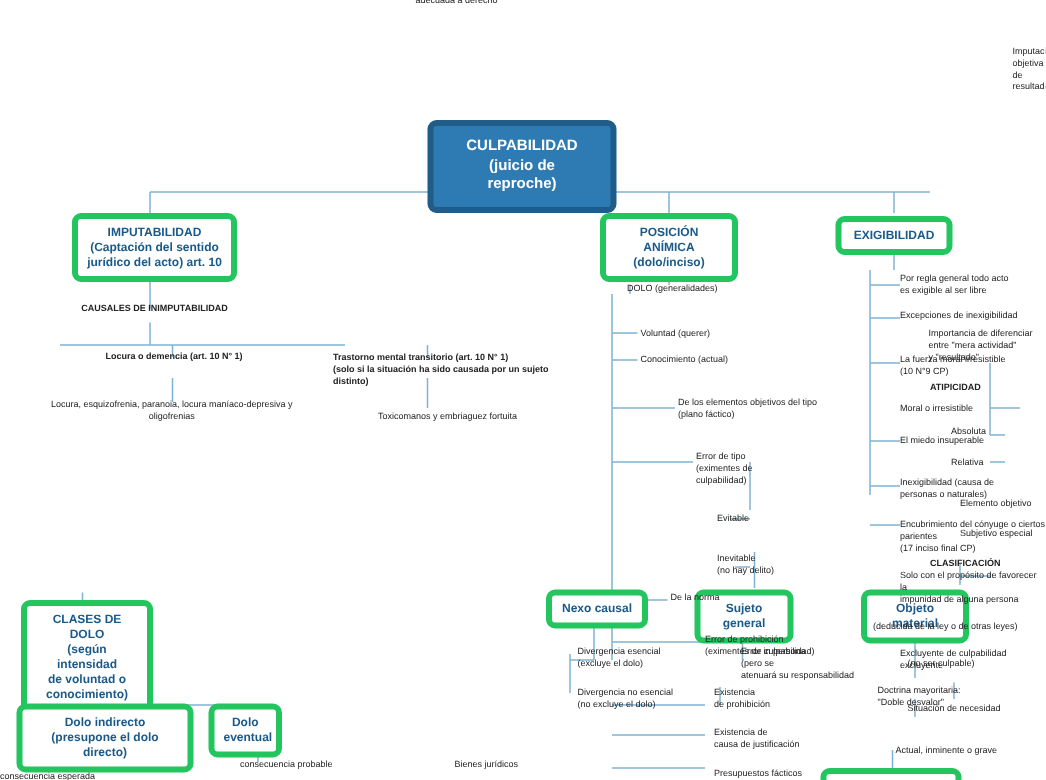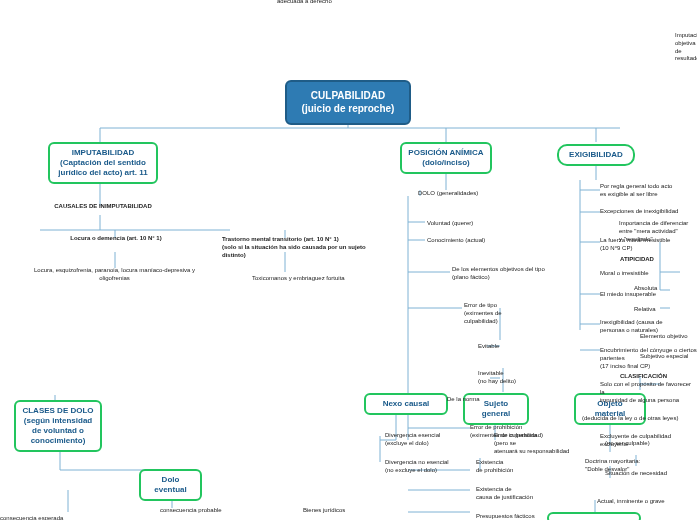--- a/index.html
+++ b/index.html
@@ -20,21 +20,21 @@
     left: 0;
     top: 0;
     width: 697px;
     height: 520px;
     pointer-events: none;
   }
   .node {
     position: absolute;
     box-sizing: border-box;
     border-radius: 6px;
-    border: 2px solid #22c55e;
+    border: 4px solid #22c55e;
     background: #ffffff;
     color: #1a5a8a;
     font-size: 8px;
     line-height: 1.25;
     font-weight: bold;
     padding: 4px 6px;
     text-align: center;
     white-space: pre-line;
   }
   .node.root {
@@ -133,41 +133,43 @@
       <path d="M610 466 L610 478"></path>
       <path d="M595 500 L595 512"></path>
     </g>
   </svg>
 
   <div class="node root" style="left:285px; top:80px; width:126px;">CULPABILIDAD
 (juicio de reproche)</div>
 
   <div class="node" style="left:48px; top:142px; width:110px;">IMPUTABILIDAD
 (Captación del sentido
-jurídico del acto) art. 11</div>
+jurídico del acto) art. 10</div>
 
   <div class="node" style="left:400px; top:142px; width:92px;">POSICIÓN ANÍMICA
 (dolo/inciso)</div>
 
-  <div class="node" style="left:557px; top:144px; width:78px;border-radius:10px;">EXIGIBILIDAD</div>
-
-
-  <div class="node" style="left:364px; top:393px; width:84px;">Nexo causal</div>
+  <div class="node" style="left:557px; top:144px; width:78px;">EXIGIBILIDAD</div>
+
+
+  <div class="node" style="left:364px; top:393px; width:68px;">Nexo causal</div>
 
   <div class="node" style="left:463px; top:393px; width:66px;">Sujeto general</div>
 
   <div class="node" style="left:574px; top:393px; width:72px;">Objeto material</div>
 
   <div class="node" style="left:14px; top:400px; width:88px;">CLASES DE DOLO
 (según intensidad
 de voluntad o
 conocimiento)</div>
 
-
-  <div class="node" style="left:139px; top:469px; width:63px;">Dolo eventual</div>
+  <div class="node" style="left:11px; top:469px; width:118px;">Dolo indirecto
+(presupone el dolo directo)</div>
+
+  <div class="node" style="left:139px; top:469px; width:49px;">Dolo eventual</div>
 
   <div class="node" style="left:547px; top:512px; width:94px;"></div>
 
   <div class="label bold center" style="left:48px; top:203px; width:110px;">CAUSALES DE INIMPUTABILIDAD</div>
 
   <div class="label bold center" style="left:32px; top:235px; width:168px;">Locura o demencia (art. 10 N° 1)</div>
 
   <div class="label center" style="left:22px; top:267px; width:185px;">Locura, esquizofrenia, paranoia, locura maníaco-depresiva y
 oligofrenias</div>
 

